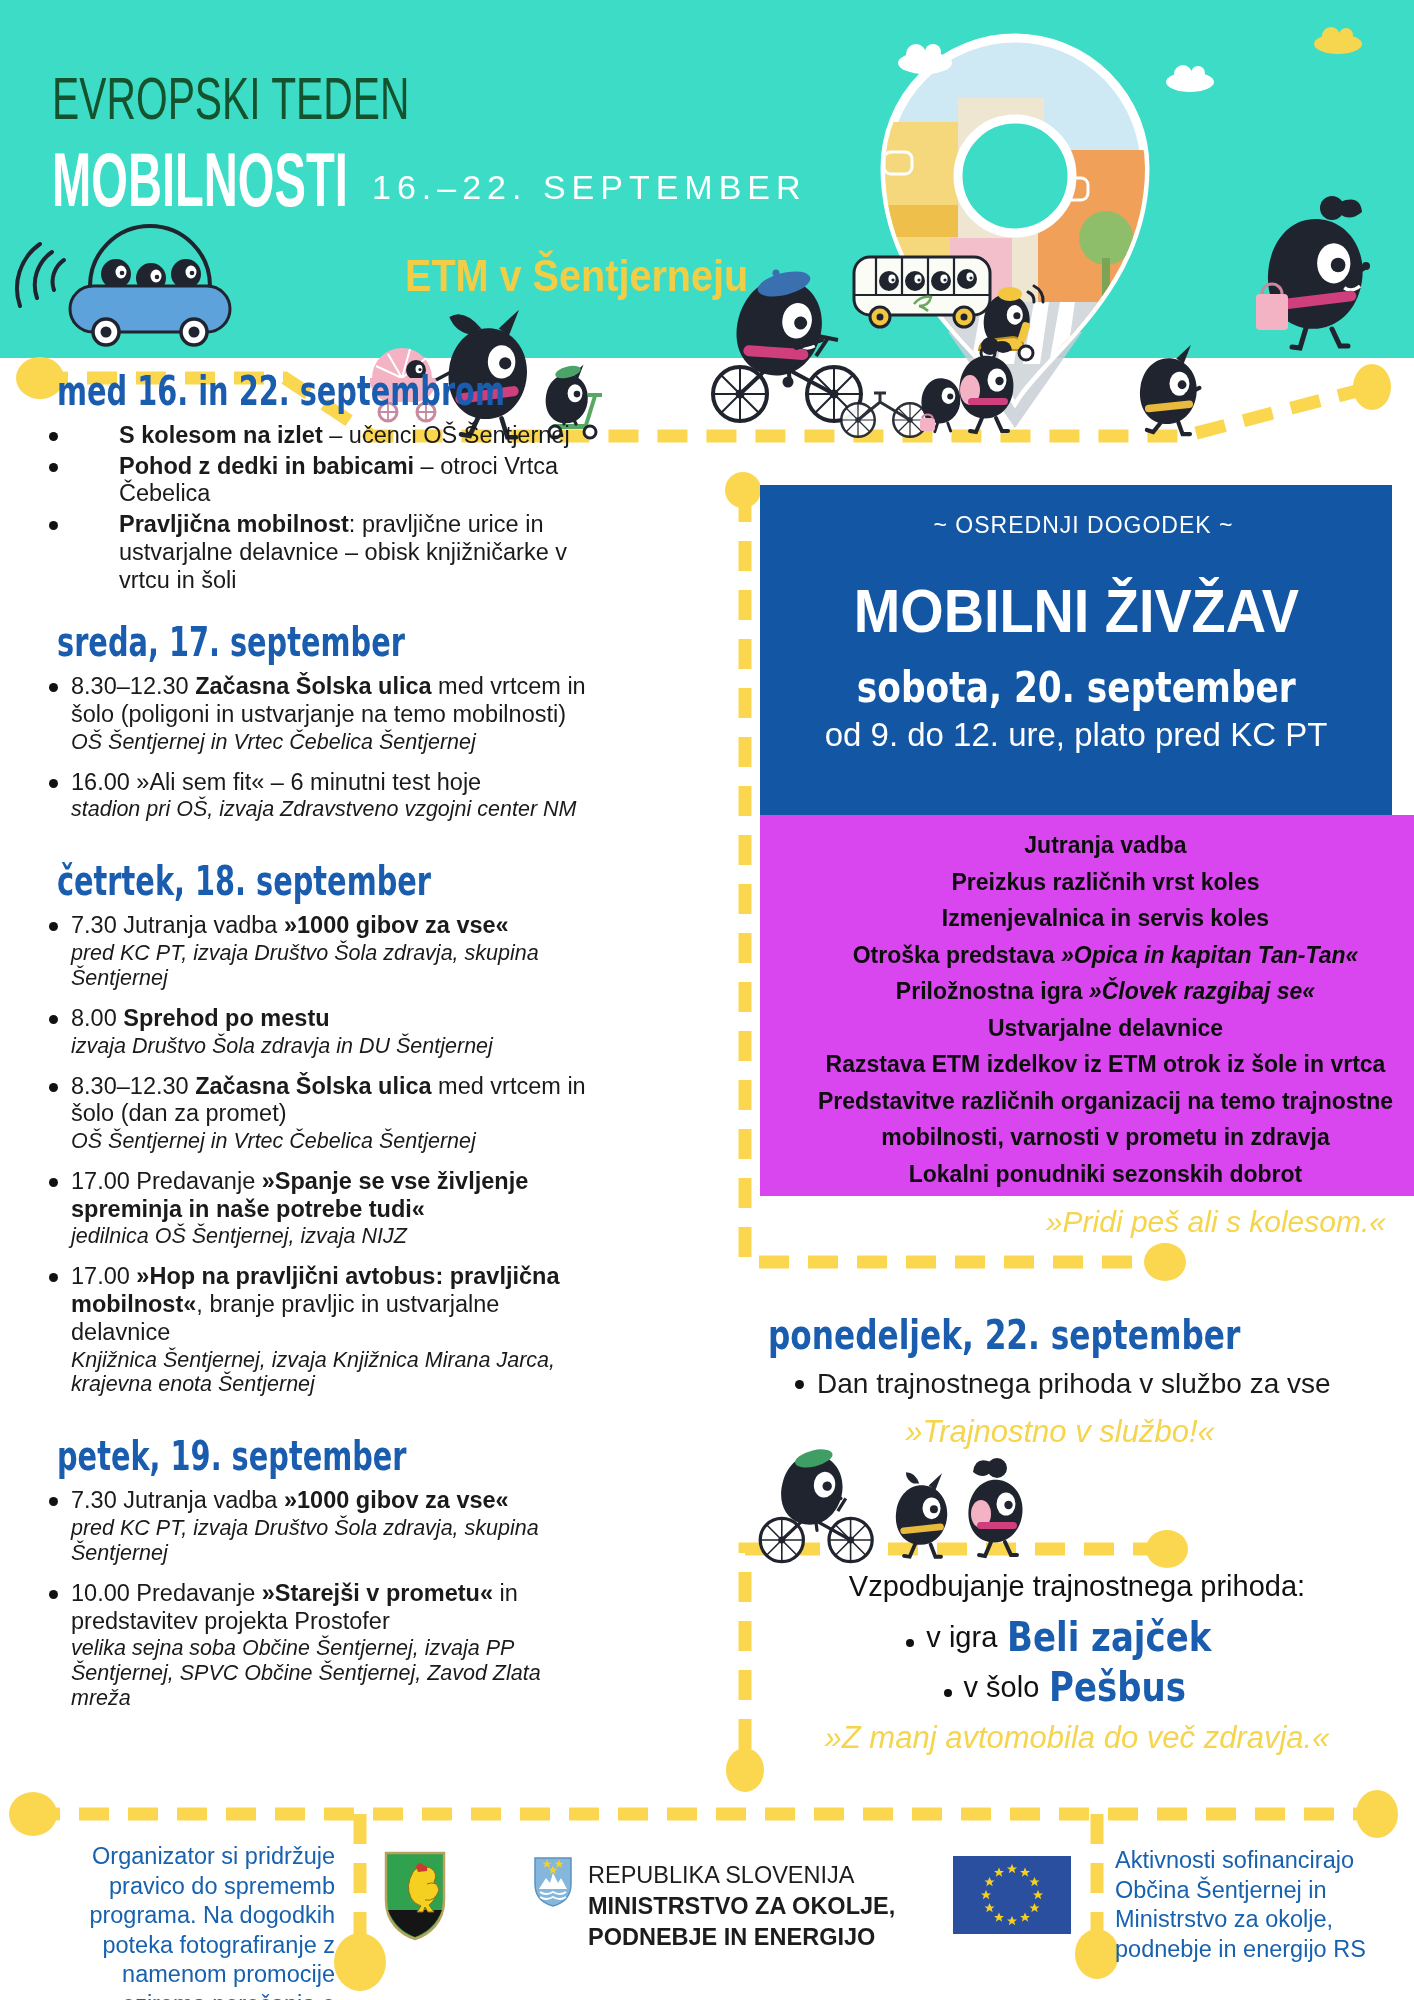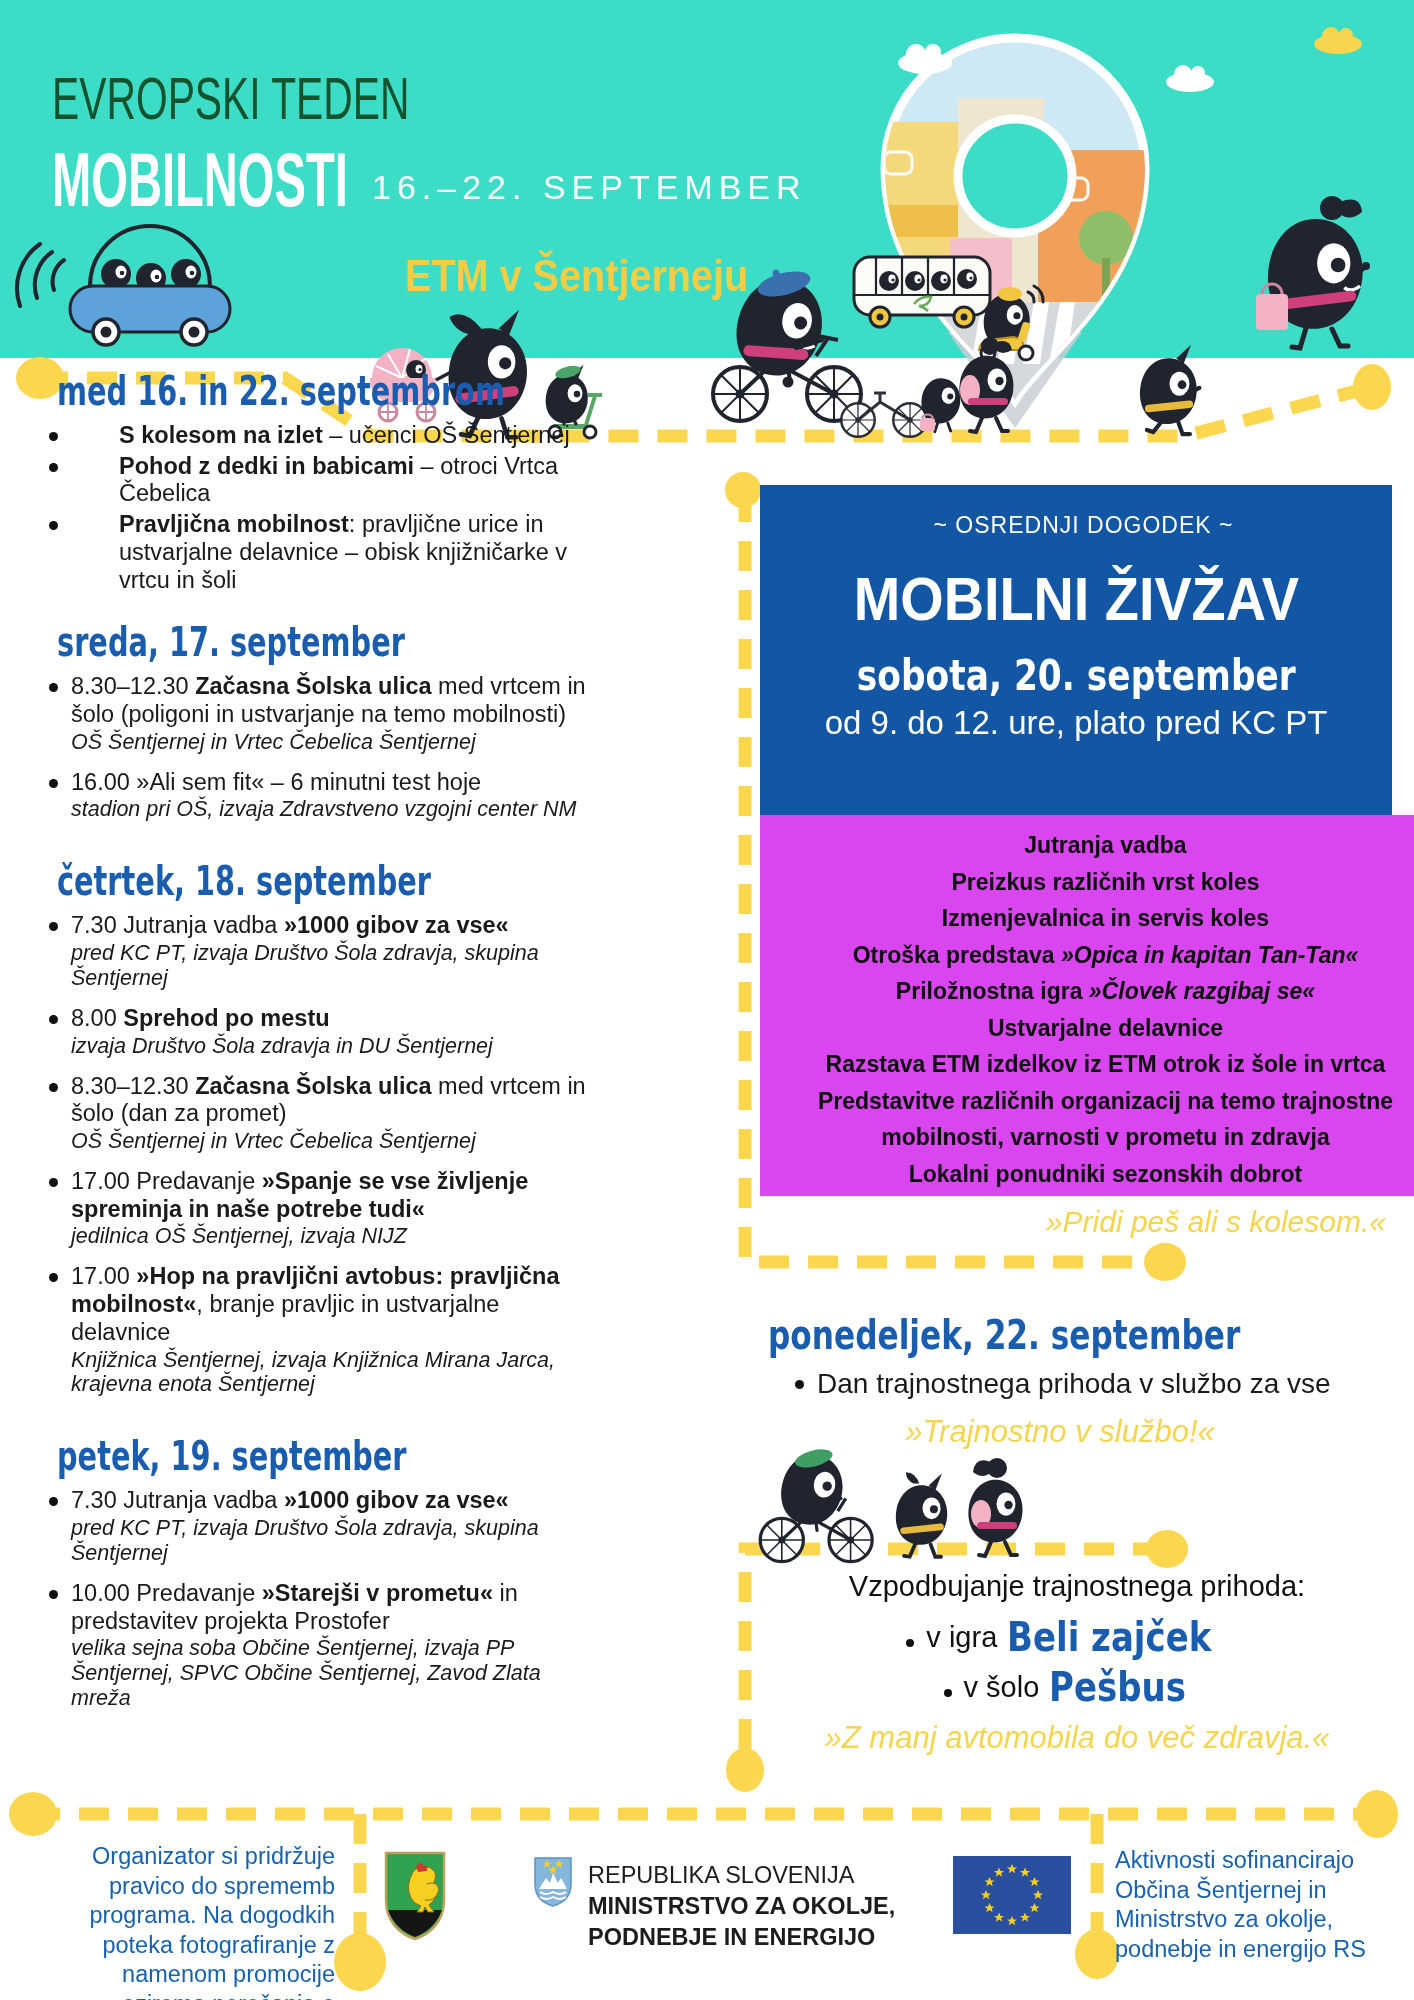--- a/index.html
+++ b/index.html
@@ -25,21 +25,21 @@
   .col-left h2.first{margin-top:0;}
   .item{display:flex;margin:0 0 14px 4px;}
   .tight .item{margin-bottom:3px;gap:48px;}
   .dot{flex:0 0 9px;width:9px;height:9px;border-radius:50%;background:#111;margin:10px 13px 0 0;}
   .itext{font-size:23.5px;line-height:1.18;}
   .sub{font-size:21.5px;font-style:italic;line-height:1.16;margin-top:1px;}
   .sub:empty{display:none;}
   
   .event-box{left:760px;top:485px;width:632px;height:330px;background:#1356A4;color:#fff;text-align:center;}
   .tagline{margin-top:27px;font-size:23px;letter-spacing:1px;padding-left:15px;}
-  .event-title{margin-top:24px;font-size:62px;font-weight:700;white-space:nowrap;text-decoration:underline;}
+  .event-title{margin-top:36px;font-size:62px;font-weight:700;white-space:nowrap;text-decoration:underline;}
   .event-title span{display:inline-block;transform:scaleX(.9);transform-origin:center;}
   .event-date{margin-top:16px;}
   .event-date span{font-family:"DejaVu Sans",sans-serif;font-weight:bold;font-size:43px;color:#fff;display:inline-block;transform:scaleX(.8);transform-origin:center;}
   .event-place{margin-top:4px;font-size:33px;}
   .program-box{left:760px;top:815px;width:667px;height:381px;background:#d946ef;text-align:center;padding-top:0;padding-left:12px;}
   .pline{font-size:23px;font-weight:700;line-height:36.5px;color:#0d0d0d;}
   .program-box .pad{padding-top:12px;}
   .pline i{font-style:italic;}
   .yquote{color:#F5D44E;font-style:italic;font-size:30px;white-space:nowrap;}
   .q1{left:760px;top:1205px;width:626px;text-align:right;}

